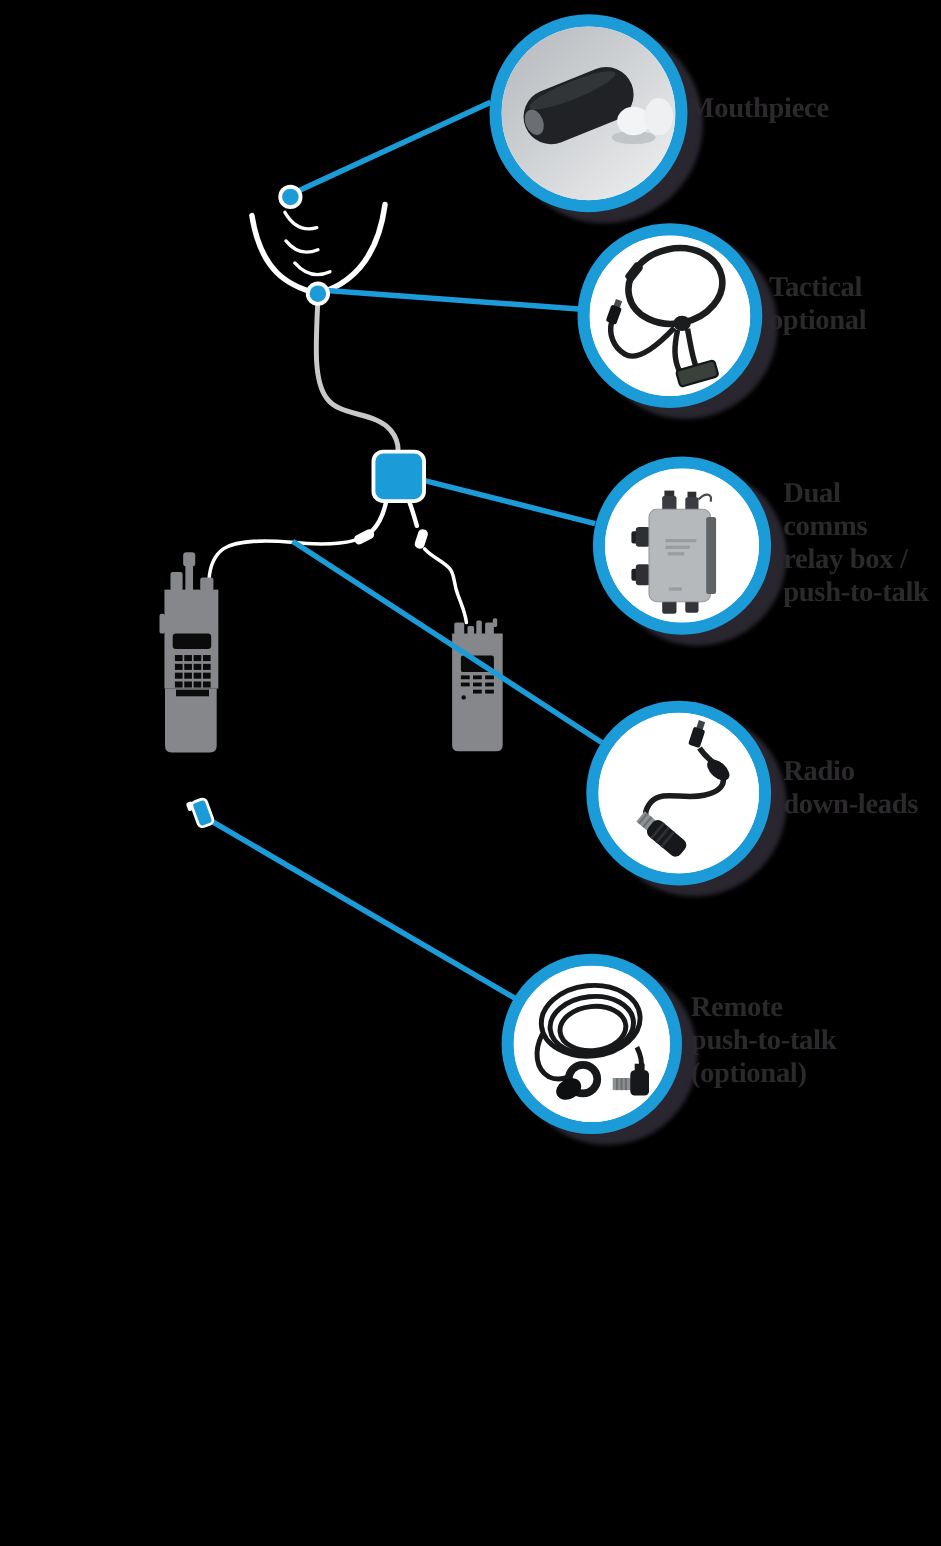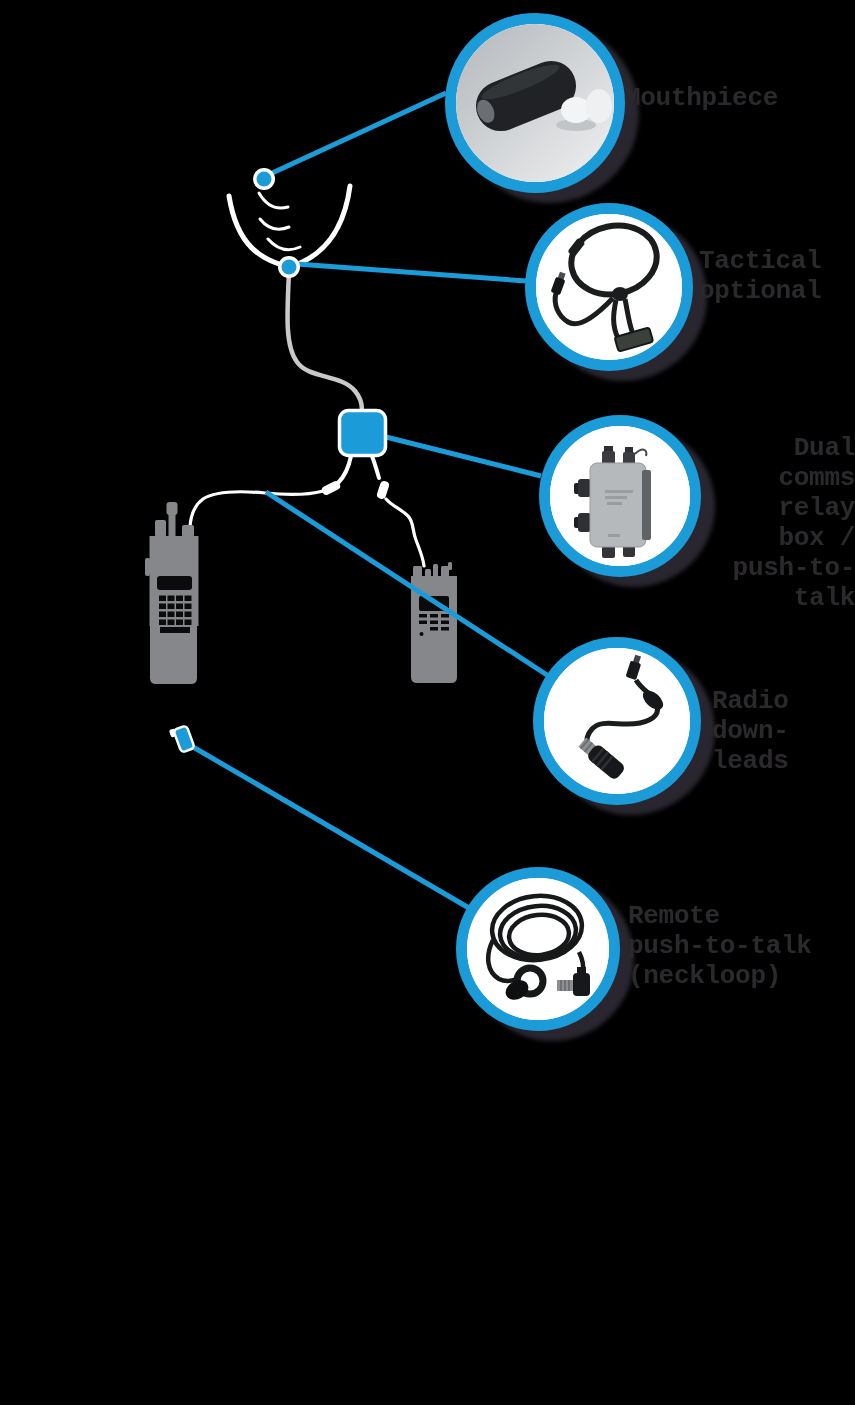--- a/index.html
+++ b/index.html
@@ -1,19 +1,19 @@
 <!DOCTYPE html>
 <html style="--accent-blue: #1b9cd9; --background: #000000; --label-text: #2b292c; --radio-gray: #85878a; --cord-gray: #c9c9c9; --photo-dark: #1a1b1d; --relay-box-gray: #b6b9bb;"><head>
 <meta charset="utf-8">
 <style>
   html,body{margin:0;padding:0;background:#000;}
   .stage{
     position:relative;width:855px;height:1405px;overflow:hidden;
     background:var(--background,#000);
-    font-family:Liberation Mono, monospace;
+    font-family:Liberation Serif, serif;
   }
   .schematic-svg{position:absolute;left:0;top:0;}
   .blue-fill{fill:var(--accent-blue,#1b9cd9);}
   .blue-stroke{stroke:var(--accent-blue,#1b9cd9);}
   .radio-fill{fill:var(--radio-gray,#85878a);}
   .callout-circle{
     position:absolute;box-sizing:border-box;border-radius:50%;
     border:11px solid var(--accent-blue,#1b9cd9);
     background:#fff;overflow:hidden;
     box-shadow:14px 10px 4px #292630;
@@ -192,21 +192,21 @@
       <rect x="28" y="53" width="13" height="18" rx="3" fill="#2e3033"></rect>
       <rect x="28" y="87" width="13" height="19" rx="3" fill="#2e3033"></rect>
       <rect x="40" y="37" width="56" height="84" rx="7" fill="#b6b9bb" stroke="#97999c"></rect>
       <rect x="92" y="44" width="9" height="70" rx="2" fill="#606366"></rect>
       <rect x="55" y="64" width="28" height="3" fill="#9a9da0"></rect>
       <rect x="55" y="70" width="22" height="3" fill="#9a9da0"></rect>
       <rect x="57" y="76" width="15" height="3" fill="#9a9da0"></rect>
       <rect x="58" y="108" width="12" height="3" fill="#9a9da0"></rect>
     </svg>
   </div>
-  <div class="callout-label" style="left:728px;top:433px;text-align:right;">Dual
+  <div class="callout-label" style="left:712px;top:433px;">Dual
 comms
 relay box /
 push-to-talk</div>
 
   <div class="callout-circle" style="left:533px;top:637px;width:168px;height:168px;">
     <svg width="146" height="146" viewBox="0 0 146 146">
       <rect width="146" height="146" fill="#ffffff"></rect>
       <g transform="rotate(18 90 22)">
         <rect x="86.5" y="7" width="6" height="8" fill="#3f4245"></rect>
         <rect x="84" y="14" width="11" height="17" rx="2" fill="#17181b"></rect>
@@ -242,15 +242,15 @@
       <rect x="110" y="89" width="9" height="8" fill="#17181b"></rect>
       <rect x="90" y="102" width="17" height="11" fill="#8d9093"></rect>
       <rect x="93" y="102" width="2" height="11" fill="#6e7174"></rect>
       <rect x="97" y="102" width="2" height="11" fill="#6e7174"></rect>
       <rect x="101" y="102" width="2" height="11" fill="#6e7174"></rect>
       <rect x="106" y="95" width="17" height="23" rx="4" fill="#17181b"></rect>
     </svg>
   </div>
   <div class="callout-label" style="left:628px;top:901px;">Remote
 push-to-talk
-(neckloop)</div>
+(optional)</div>
 
 </div>
 
 </body></html>

